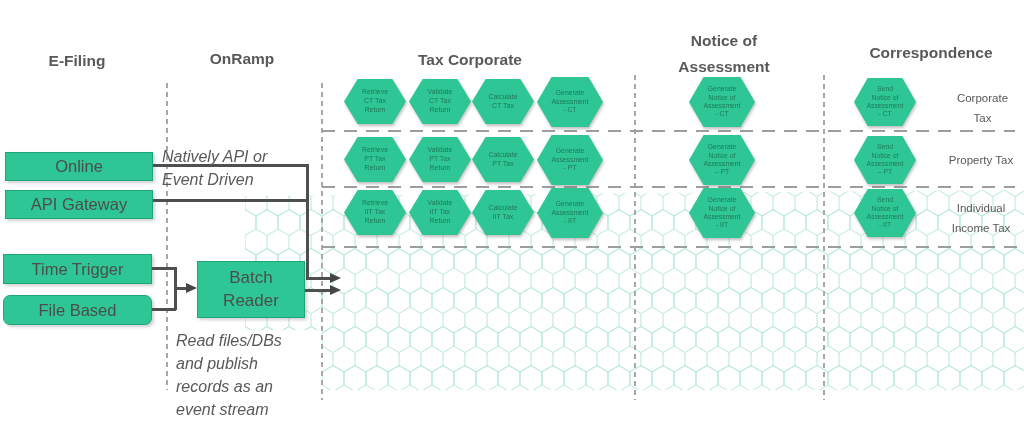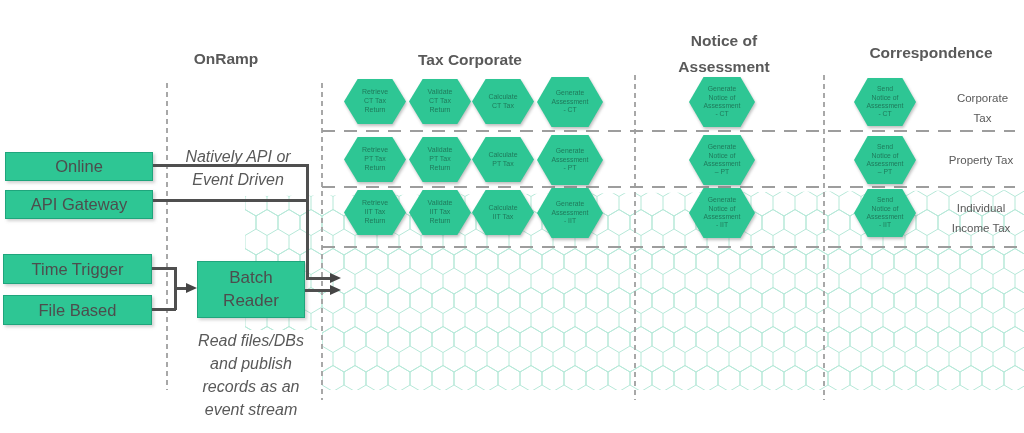--- a/index.html
+++ b/index.html
@@ -46,21 +46,21 @@
     display:flex; align-items:center; justify-content:center; text-align:center;
     color:#1f7a5b; font-size:7px; line-height:1.25; white-space:pre-line; }
   .hex-lg .hex { font-size:6.8px; }
 
   
   .row-label { position:absolute; color:#595959; font-size:11.5px; line-height:1.7;
     text-align:center; white-space:pre-line; }
 
   
   .note { position:absolute; color:#595959; font-style:italic; font-size:16px;
-    line-height:23px; text-align:center; white-space:pre-line; }
+    line-height:23px; white-space:pre-line; }
 </style>
 </head>
 <body>
 
 <div class="canvas">
 
   <svg class="honeycomb" width="779" height="205" viewBox="0 0 779 205">
     <defs>
       <pattern id="hexpat" width="22" height="39" patternUnits="userSpaceOnUse">
         <g fill="none" stroke="#a9e4d1" stroke-width="1">
@@ -74,30 +74,31 @@
   </svg>
 
   <div class="vdash" style="left:166px;top:83px;height:307px;"></div>
   <div class="vdash" style="left:321px;top:83px;height:317px;"></div>
   <div class="vdash" style="left:634px;top:75px;height:325px;"></div>
   <div class="vdash" style="left:823px;top:75px;height:325px;"></div>
   <div class="hdash" style="left:322px;top:130px;width:693px;"></div>
   <div class="hdash" style="left:322px;top:186px;width:693px;"></div>
   <div class="hdash" style="left:322px;top:246px;width:698px;"></div>
 
-  <div class="col-header" style="left:171px;top:46px;width:110px;">OnRamp</div>
+  <div class="col-header" style="left:22px;top:48px;width:110px;">E-Filing</div>
+  <div class="col-header" style="left:187px;top:46px;width:110px;">OnRamp</div>
   <div class="col-header" style="left:388px;top:47px;width:164px;">Tax Corporate</div>
   <div class="col-header" style="left:849px;top:40px;width:164px;">Correspondence</div>
   <div class="col-header" style="left:654px;top:28px;width:140px;">Notice of
 Assessment</div>
 
   <div class="gbox" style="left:5px;top:152px;width:148px;height:29px;">Online</div>
   <div class="gbox" style="left:5px;top:190px;width:148px;height:29px;">API Gateway</div>
   <div class="gbox" style="left:3px;top:254px;width:149px;height:30px;">Time Trigger</div>
-  <div class="gbox" style="left:3px;top:295px;width:149px;height:30px;">File Based</div>
+  <div class="gbox" style="left:3px;top:295px;width:149px;height:30px;border-radius:7px;">File Based</div>
 
   <div class="gbox" style="left:197px;top:261px;width:108px;height:57px;font-size:17px;">Batch
 Reader</div>
 
   <div class="cline" style="left:153px;top:164px;width:155px;height:2.5px;"></div>
   <div class="cline" style="left:153px;top:199px;width:155px;height:2.5px;"></div>
   <div class="cline" style="left:306px;top:164px;width:2.5px;height:115px;"></div>
   <div class="cline" style="left:306px;top:277px;width:26px;height:2.5px;"></div>
   <div class="arrow-right" style="left:330px;top:273px;"></div>
   <div class="cline" style="left:305px;top:289px;width:27px;height:2.5px;"></div>

